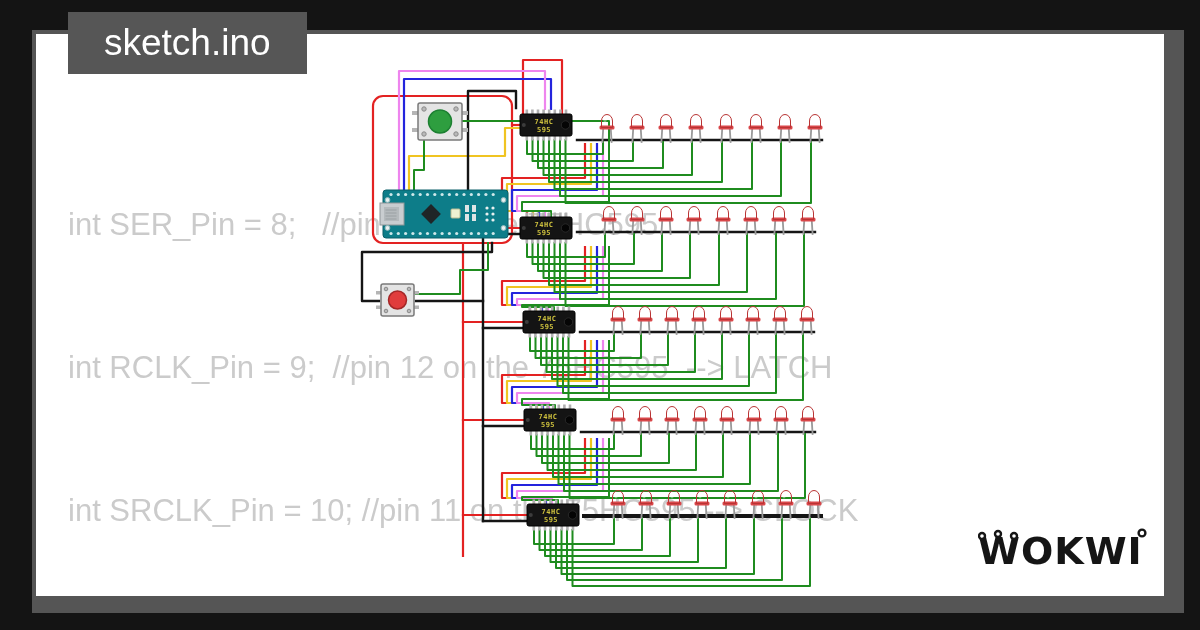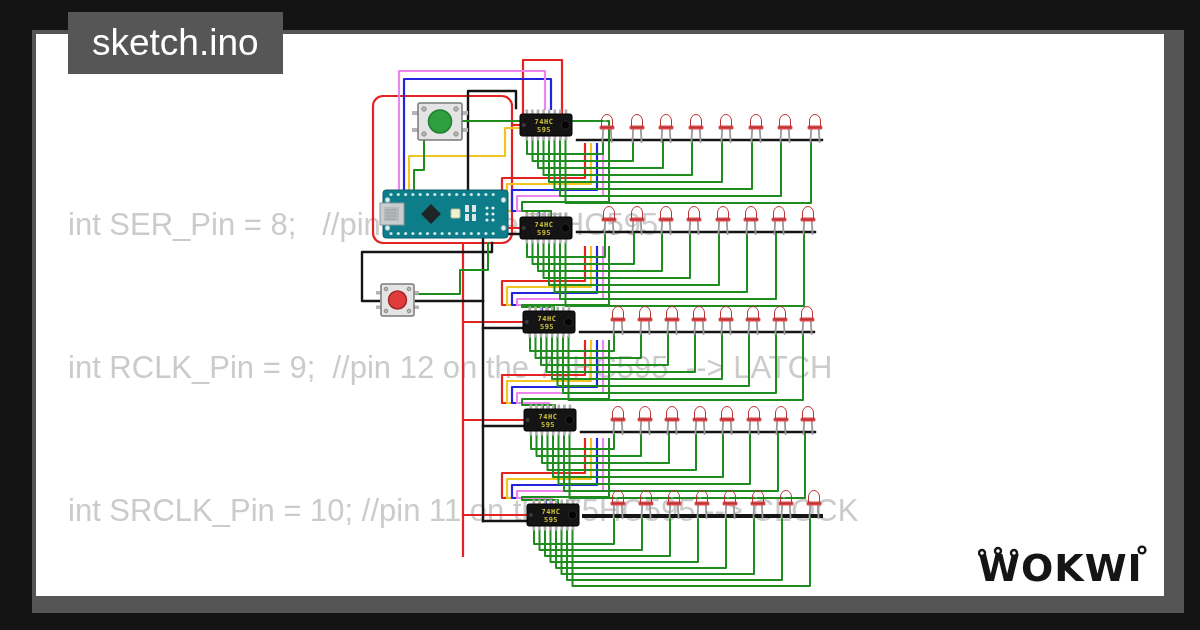--- a/index.html
+++ b/index.html
@@ -8,27 +8,27 @@
     --wire-red:#e32222; --wire-green:#1f8c1f; --wire-black:#151515;
     --wire-blue:#2424dd; --wire-yellow:#f0c421; --wire-pink:#ee85ee;
     --board-teal:#0d7d89; --led-red:#e25450; --button-green:#2e9e3f;
     --button-red:#e03c3c; --chip-text:#cfc23e;
   }
   *{margin:0;padding:0;box-sizing:border-box}
   html,body{width:1200px;height:630px;overflow:hidden}
   body{position:relative;background:var(--bg);font-family:"Liberation Sans",sans-serif}
   .card-frame{position:absolute;left:32px;top:30px;width:1152px;height:583px;background:var(--frame-gray)}
   .page{position:absolute;left:36px;top:34px;width:1128px;height:562px;background:var(--page-white)}
-  .title-box{position:absolute;left:68px;top:12px;height:62px;padding:0 24px;background:var(--title-box-gray);
+  .title-box{position:absolute;left:68px;top:12px;height:62px;padding:0 36px;background:var(--title-box-gray);
     color:#fff;font-size:37px;line-height:62px;white-space:nowrap;z-index:5}
   .code{position:absolute;left:68px;top:106px;z-index:1;color:var(--code-gray);
     font-size:31px;line-height:47.6px;white-space:pre}
   .code .ln{height:47.6px}
   .circuit{position:absolute;left:0;top:0;width:1200px;height:630px;z-index:3}
-  .logo{position:absolute;left:978px;top:544px;z-index:4}
+  .logo{position:absolute;left:978px;top:527px;z-index:4}
   svg .w-red{stroke:var(--wire-red)} svg .w-green{stroke:var(--wire-green)}
   svg .w-black{stroke:var(--wire-black)} svg .w-blue{stroke:var(--wire-blue)}
   svg .w-yellow{stroke:var(--wire-yellow)} svg .w-pink{stroke:var(--wire-pink)}
   svg path{fill:none;stroke-linejoin:round;stroke-linecap:square}
   .chip-label{fill:var(--chip-text);font-family:"DejaVu Sans Mono",monospace;font-weight:bold;
     font-size:7px;text-anchor:middle;letter-spacing:.5px}
 </style>
 </head>
 <body>
 

